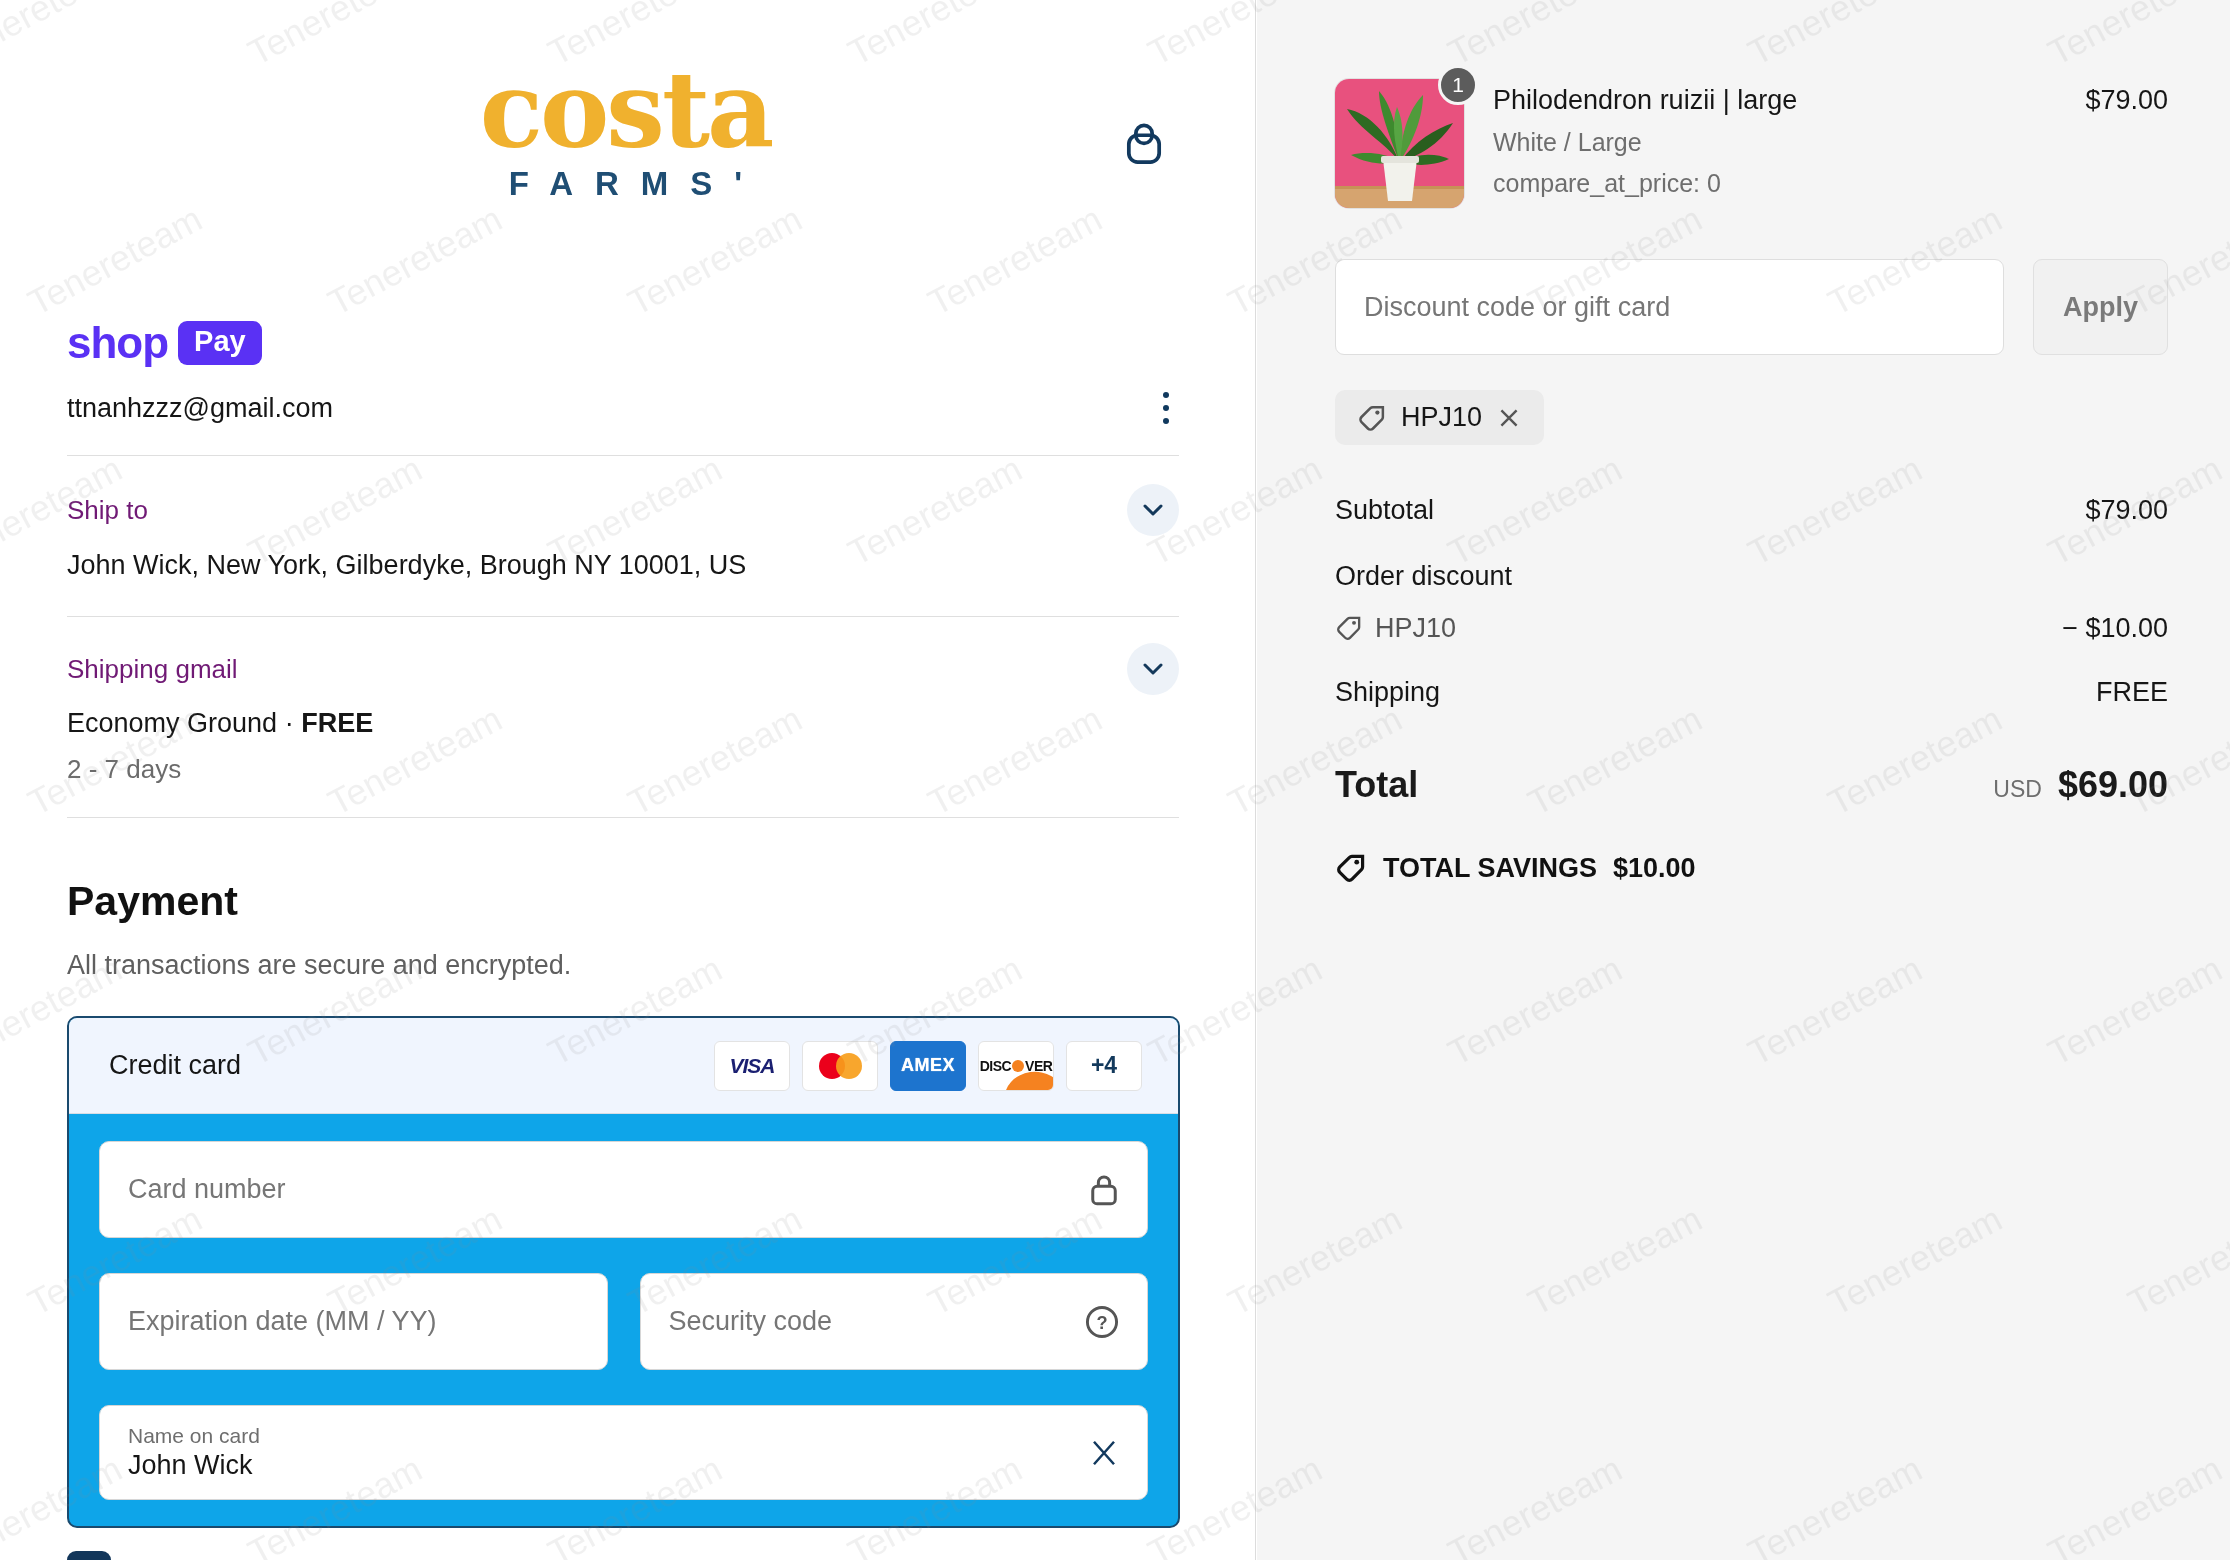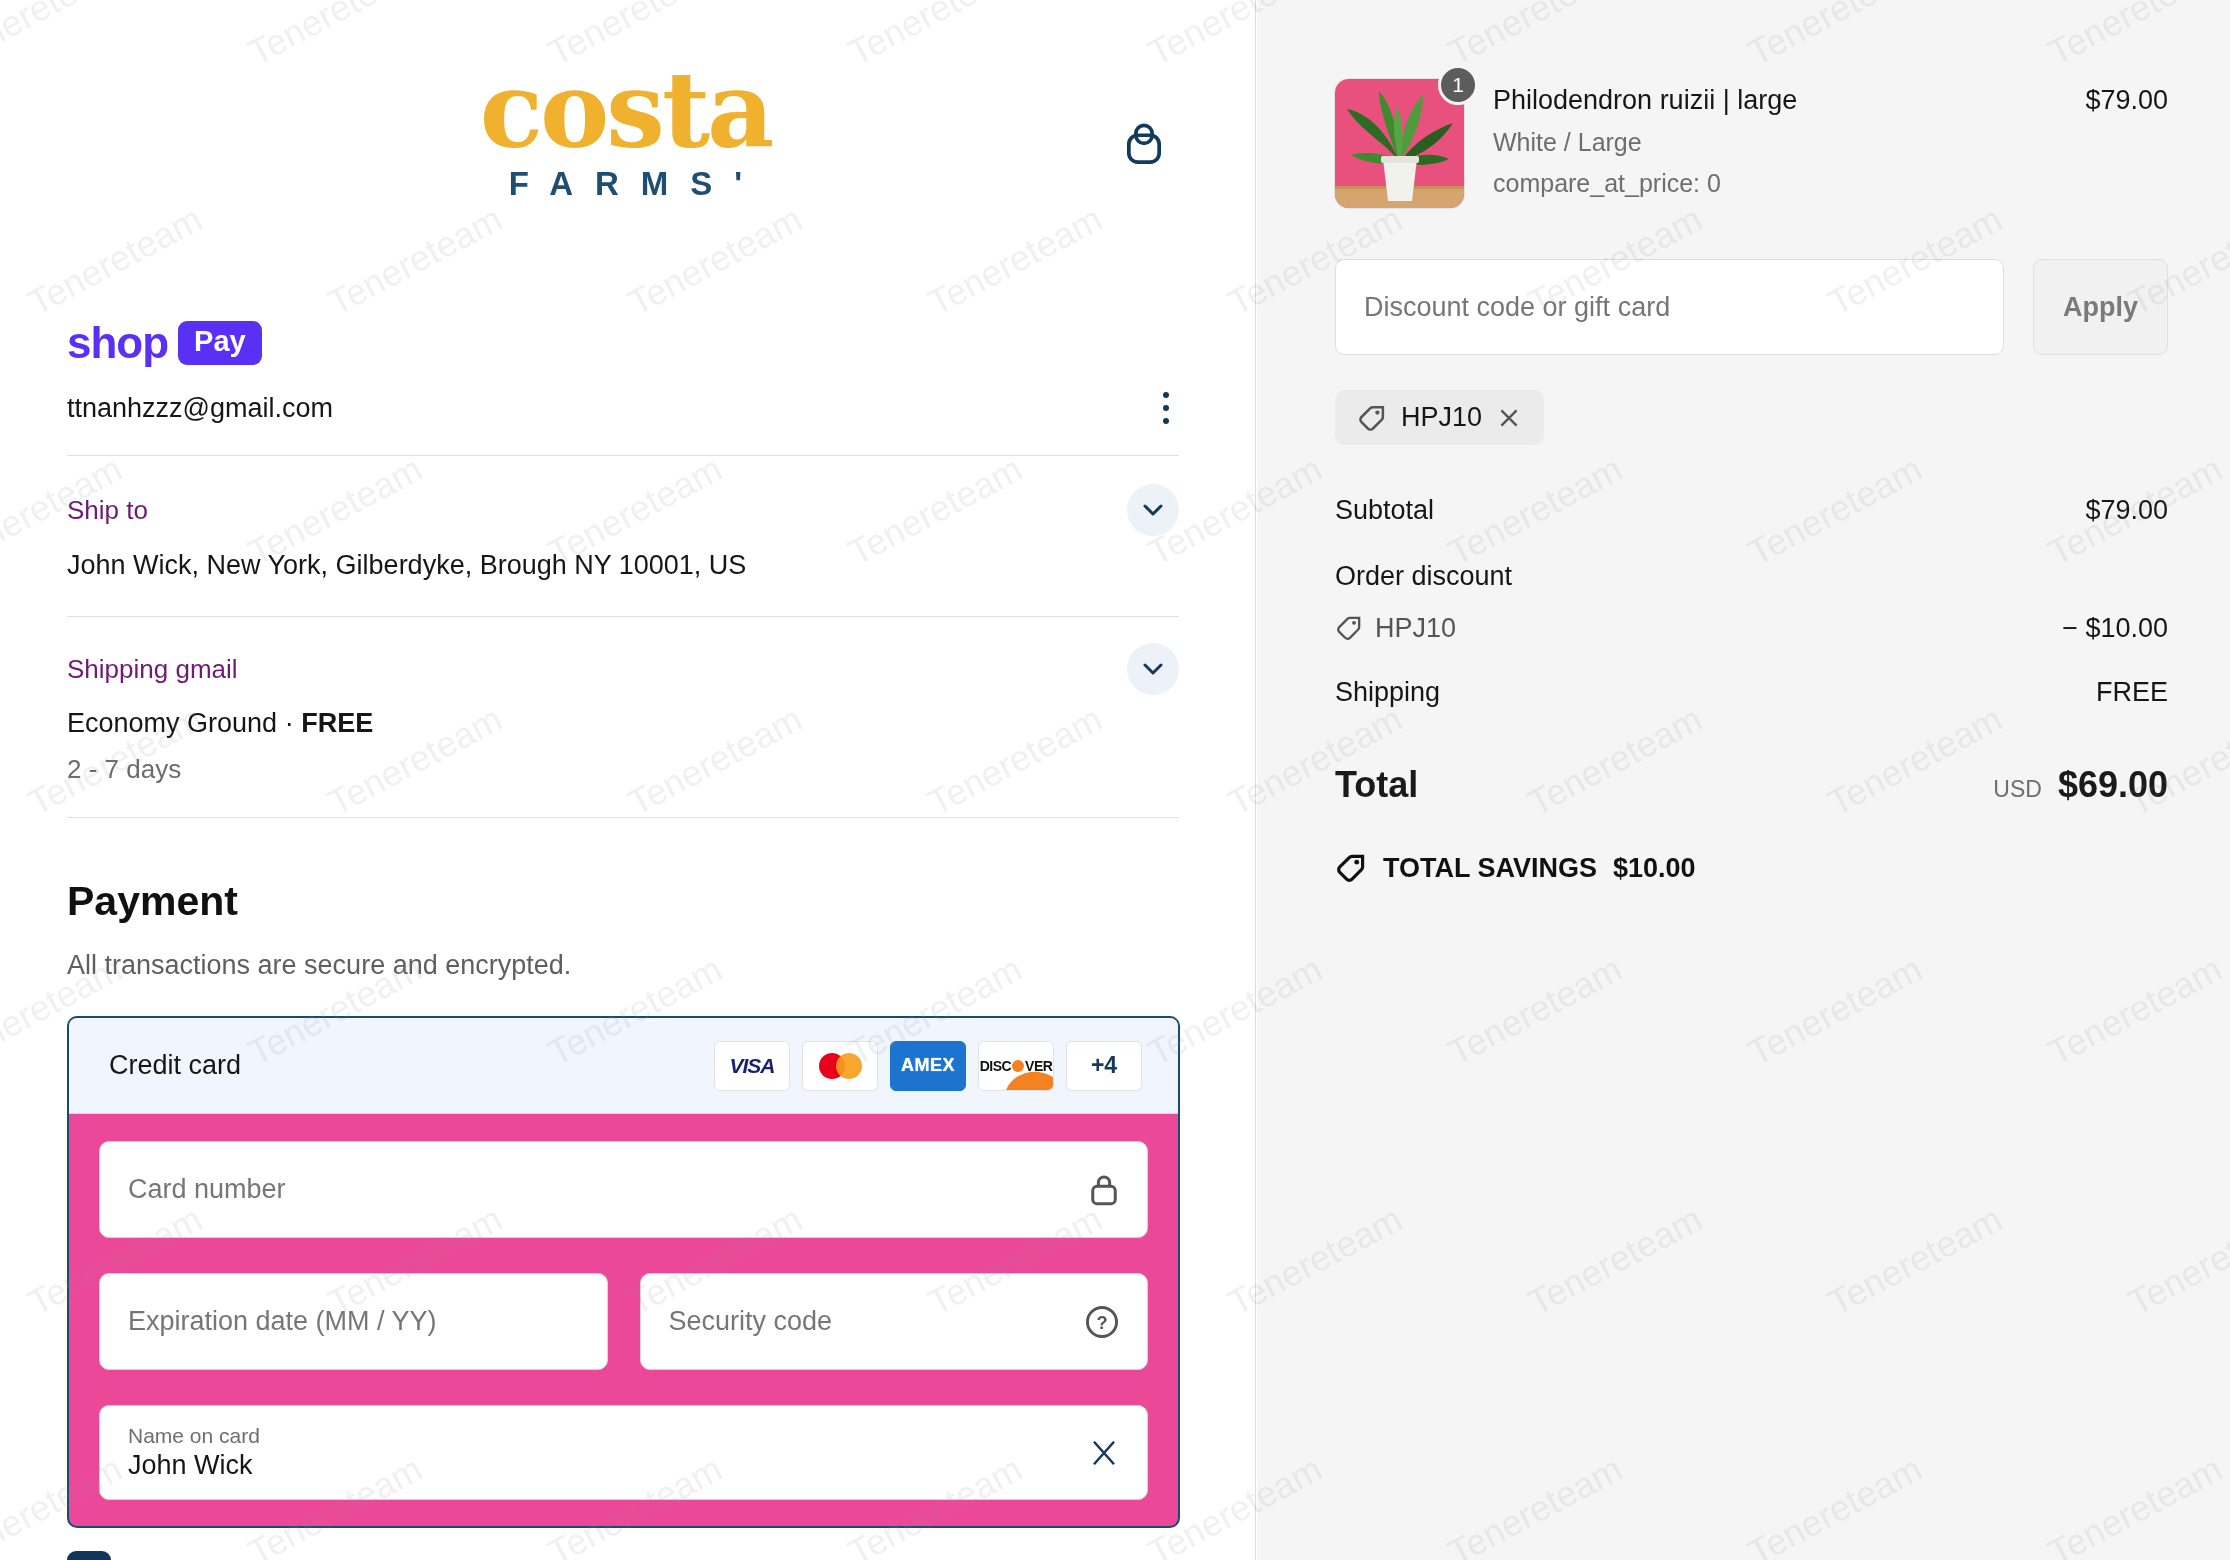--- a/index.html
+++ b/index.html
@@ -28,21 +28,21 @@
   .label-row { position:absolute; left:67px; right:76px; height:52px; display:flex; align-items:center; justify-content:space-between; }
   .gray-label { font-size:26px; color:#701a75; }
   .chev-circle { width:52px; height:52px; border-radius:50%; background:#EDF2F8; display:flex; align-items:center; justify-content:center; cursor:pointer; }
   .value-line { position:absolute; left:67px; font-size:27px; color:#161616; }
   .value-bold { font-weight:700; }
   .eta { color:#6b6b6b; font-size:26px;text-align:center; }
 
   .pay-title { position:absolute; left:67px; top:878px; font-size:41px; font-weight:700; color:#111; }
   .pay-sub { position:absolute; left:67px; top:950px; font-size:27px; color:#5f5f5f; }
 
-  .card-box { position:absolute; left:67px; top:1016px; width:1113px; height:512px; border:2px solid #1A4A6E; border-radius:10px; overflow:hidden; background:#ec4899; }
+  .card-box { position:absolute; left:67px; top:1016px; width:1113px; height:512px; border:2px solid #1A4A6E; border-radius:10px; overflow:hidden; background:#0ea5e9; }
   .card-head { height:96px; background:#F0F5FE; display:flex; align-items:center; justify-content:space-between; padding:0 36px 0 40px; border-bottom:1px solid #d8dde5; }
   .card-head-label { font-size:27px; color:#161616; }
   .brands { display:flex; gap:12px; }
   .chipcard { width:76px; height:50px; background:#fff; border:1px solid #E3E3E3; border-radius:6px; display:flex; align-items:center; justify-content:center; position:relative; overflow:hidden; }
   .visa-txt { font-size:21px; font-weight:900; font-style:italic; color:#1A1F71; letter-spacing:-1px; }
   .mc-red { width:26px; height:26px; border-radius:50%; background:#EB001B; margin-right:-9px; }
   .mc-org { width:26px; height:26px; border-radius:50%; background:#F79E1B; opacity:.92; }
   .chip-amex { background:#1D74CE; border-color:#1D74CE; }
   .amex-txt { font-size:18px; font-weight:800; color:#fff; letter-spacing:0.5px; text-shadow:0 0 1px #fff; }
   .disc-row { display:flex; align-items:center; font-size:14px; font-weight:800; color:#111; letter-spacing:-0.5px; z-index:1; }

